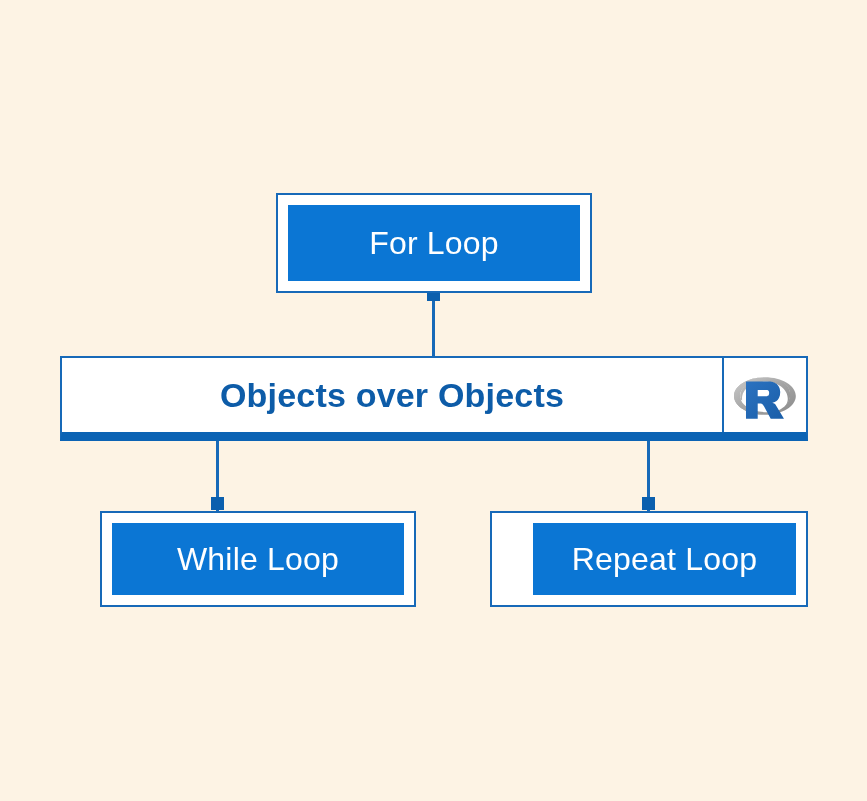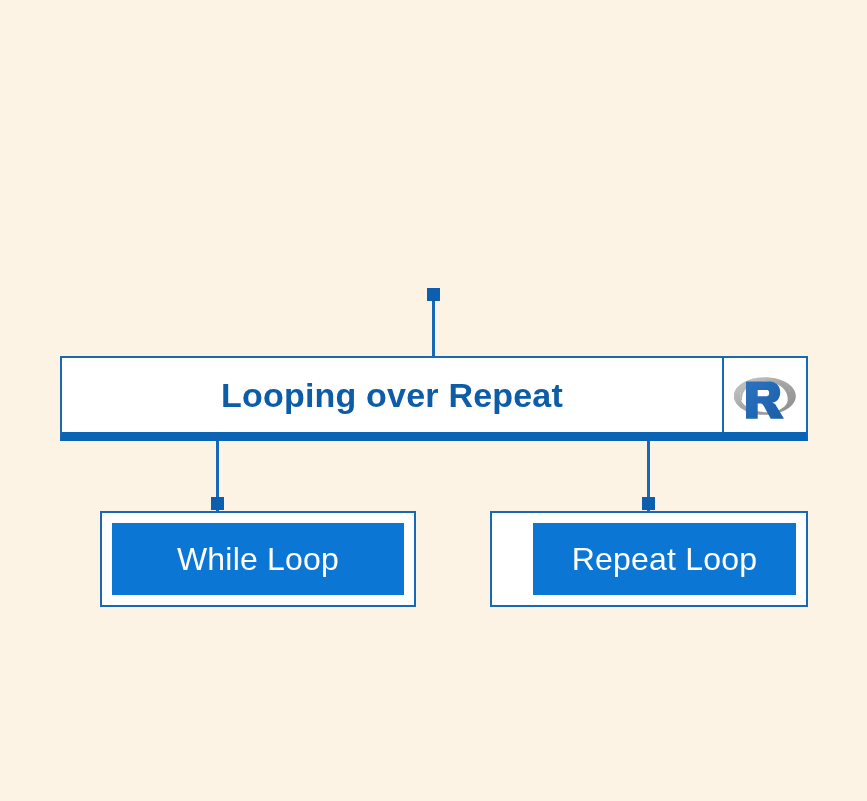--- a/index.html
+++ b/index.html
@@ -106,24 +106,29 @@
 
   <div class="connector conn-vert" style="left:432px; top:291px; height:66px;"></div>
   <div class="conn-node" style="left:427px; top:288px;"></div>
 
   <div class="connector conn-vert" style="left:216px; top:440px; height:72px;"></div>
   <div class="conn-node" style="left:211px; top:497px;"></div>
 
   <div class="connector conn-vert" style="left:647px; top:440px; height:72px;"></div>
   <div class="conn-node" style="left:642px; top:497px;"></div>
 
+  <div class="leaf-box" style="left:276px; top:193px; width:316px; height:100px;">
+    <div class="leaf-fill">
+      <span class="leaf-label">For Loop</span>
+    </div>
+  </div>
 
   <div class="root-box" style="left:60px; top:356px; width:748px; height:85px;">
     <div class="root-title-cell">
-      <span class="root-title">Looping over Repeat</span>
+      <span class="root-title">Objects over Objects</span>
     </div>
     <div class="root-logo-cell">
       <svg class="r-logo" viewBox="0 0 724 561" aria-hidden="true">
         <defs>
           <linearGradient id="ringGrad" x1="0" y1="0" x2="1" y2="1">
             <stop offset="0%" stop-color="#cbcbcb"></stop>
             <stop offset="50%" stop-color="#a5a5a5"></stop>
             <stop offset="100%" stop-color="#8a8a8a"></stop>
           </linearGradient>
           <linearGradient id="letterGrad" x1="0" y1="0" x2="1" y2="1">

